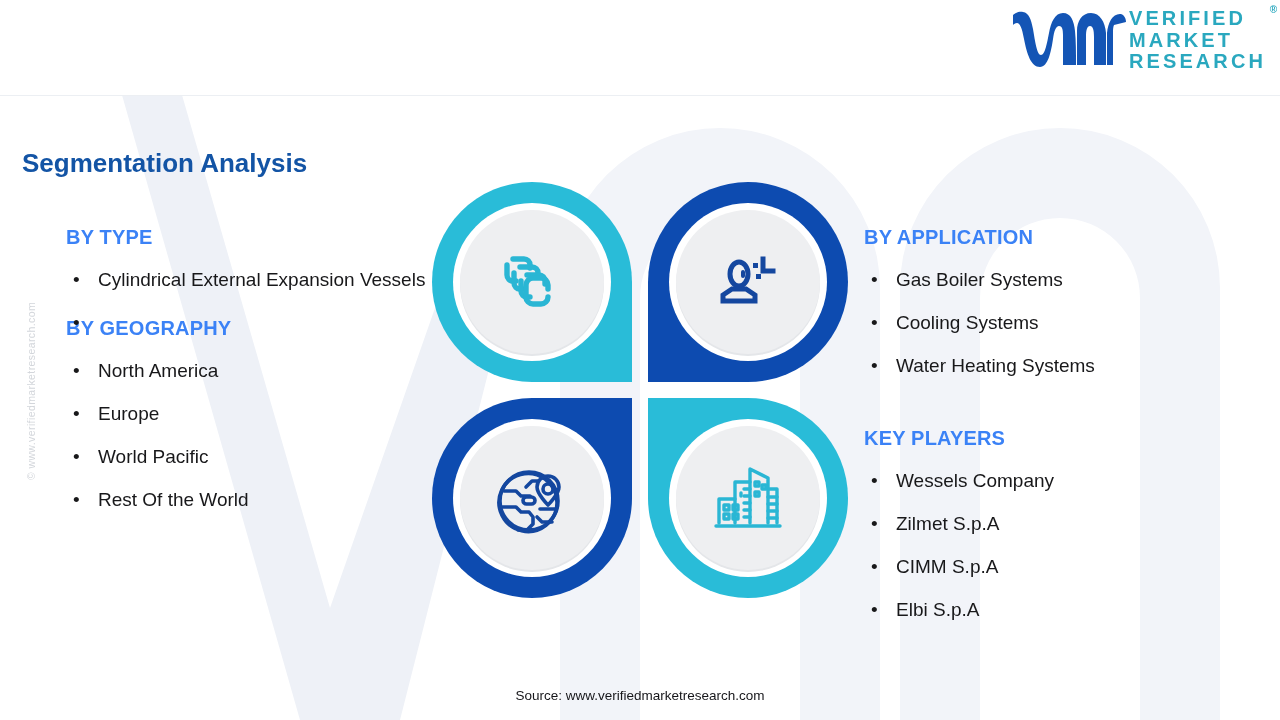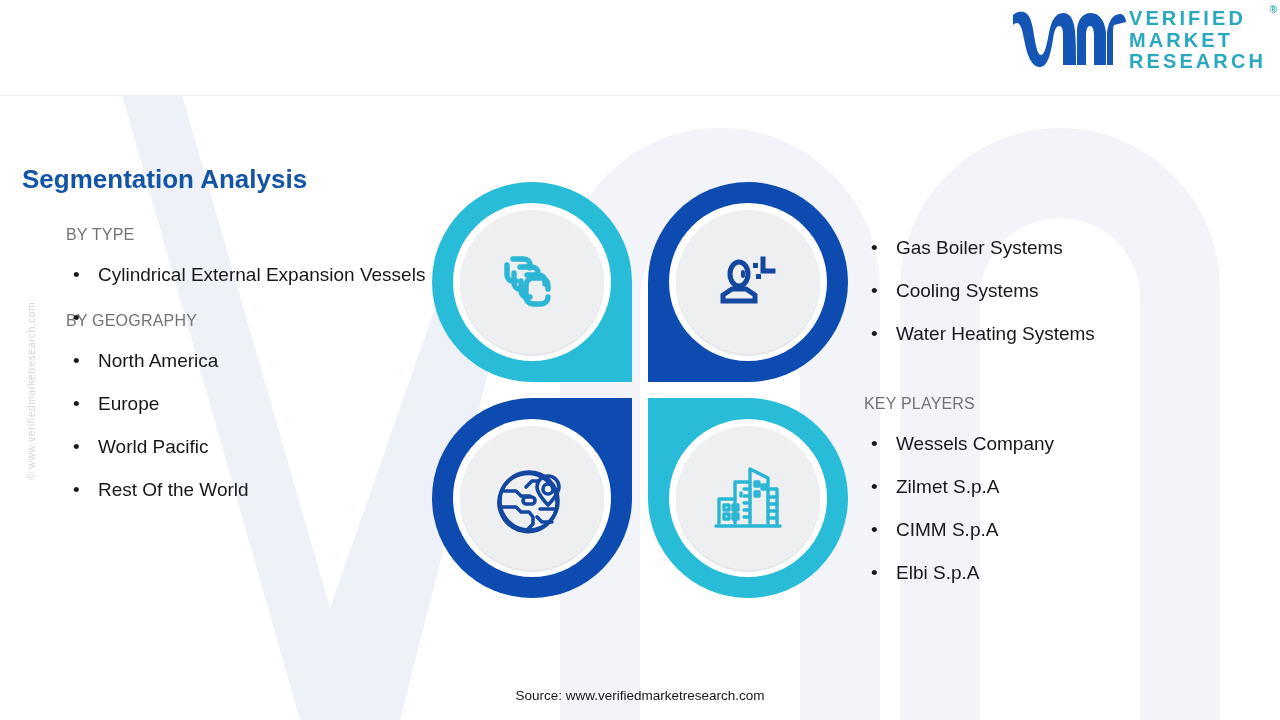--- a/index.html
+++ b/index.html
@@ -39,31 +39,31 @@
     font-size:10px; font-weight:bold; color:#2aa8bf;
   }
   #header-rule {
     position:absolute; left:0; top:95px; width:1280px; height:1px;
     background:#eceff3;
   }
 
   
   #section-title {
     position:absolute; left:22px; top:148px; z-index:5;
-    font-size:26px; font-weight:bold; color:#1354a5;margin-top:16px;
+    font-size:26px; font-weight:bold; color:#1354a5;
   }
 
   
   .col { position:absolute; z-index:5; }
   #col-left  { left:66px;  top:226px; width:370px; }
   #col-right { left:864px; top:226px; width:400px; }
 
   .group { margin-bottom:0; }
   .group-title {
-    font-size:16px; font-weight:normal; color:#737373;
+    font-size:20px; font-weight:bold; color:#3b82f6;
     letter-spacing:.2px; margin-bottom:9px; white-space:nowrap;
   }
   .bullets { list-style:none; }
   .bullets li {
     position:relative; padding-left:32px;
     font-size:19px; color:#18181a; line-height:43px;
   }
   .bullets li .dot {
     position:absolute; left:7px; top:0;
     font-size:19px; line-height:43px; color:#18181a;
@@ -157,20 +157,21 @@
       <li><span class="dot">•</span><span>Europe</span></li>
       <li><span class="dot">•</span><span>World Pacific</span></li>
       <li><span class="dot">•</span><span>Rest Of the World</span></li>
     </ul>
   </div>
 </div>
 
 <div class="col" id="col-right">
 
   <div class="group">
+    <div class="group-title">BY APPLICATION</div>
     <ul class="bullets">
       <li><span class="dot">•</span><span>Gas Boiler Systems</span></li>
       <li><span class="dot">•</span><span>Cooling Systems</span></li>
       <li><span class="dot">•</span><span>Water Heating Systems</span></li>
     </ul>
   </div>
 
   <div class="group">
     <div class="group-title">KEY PLAYERS</div>
     <ul class="bullets">

